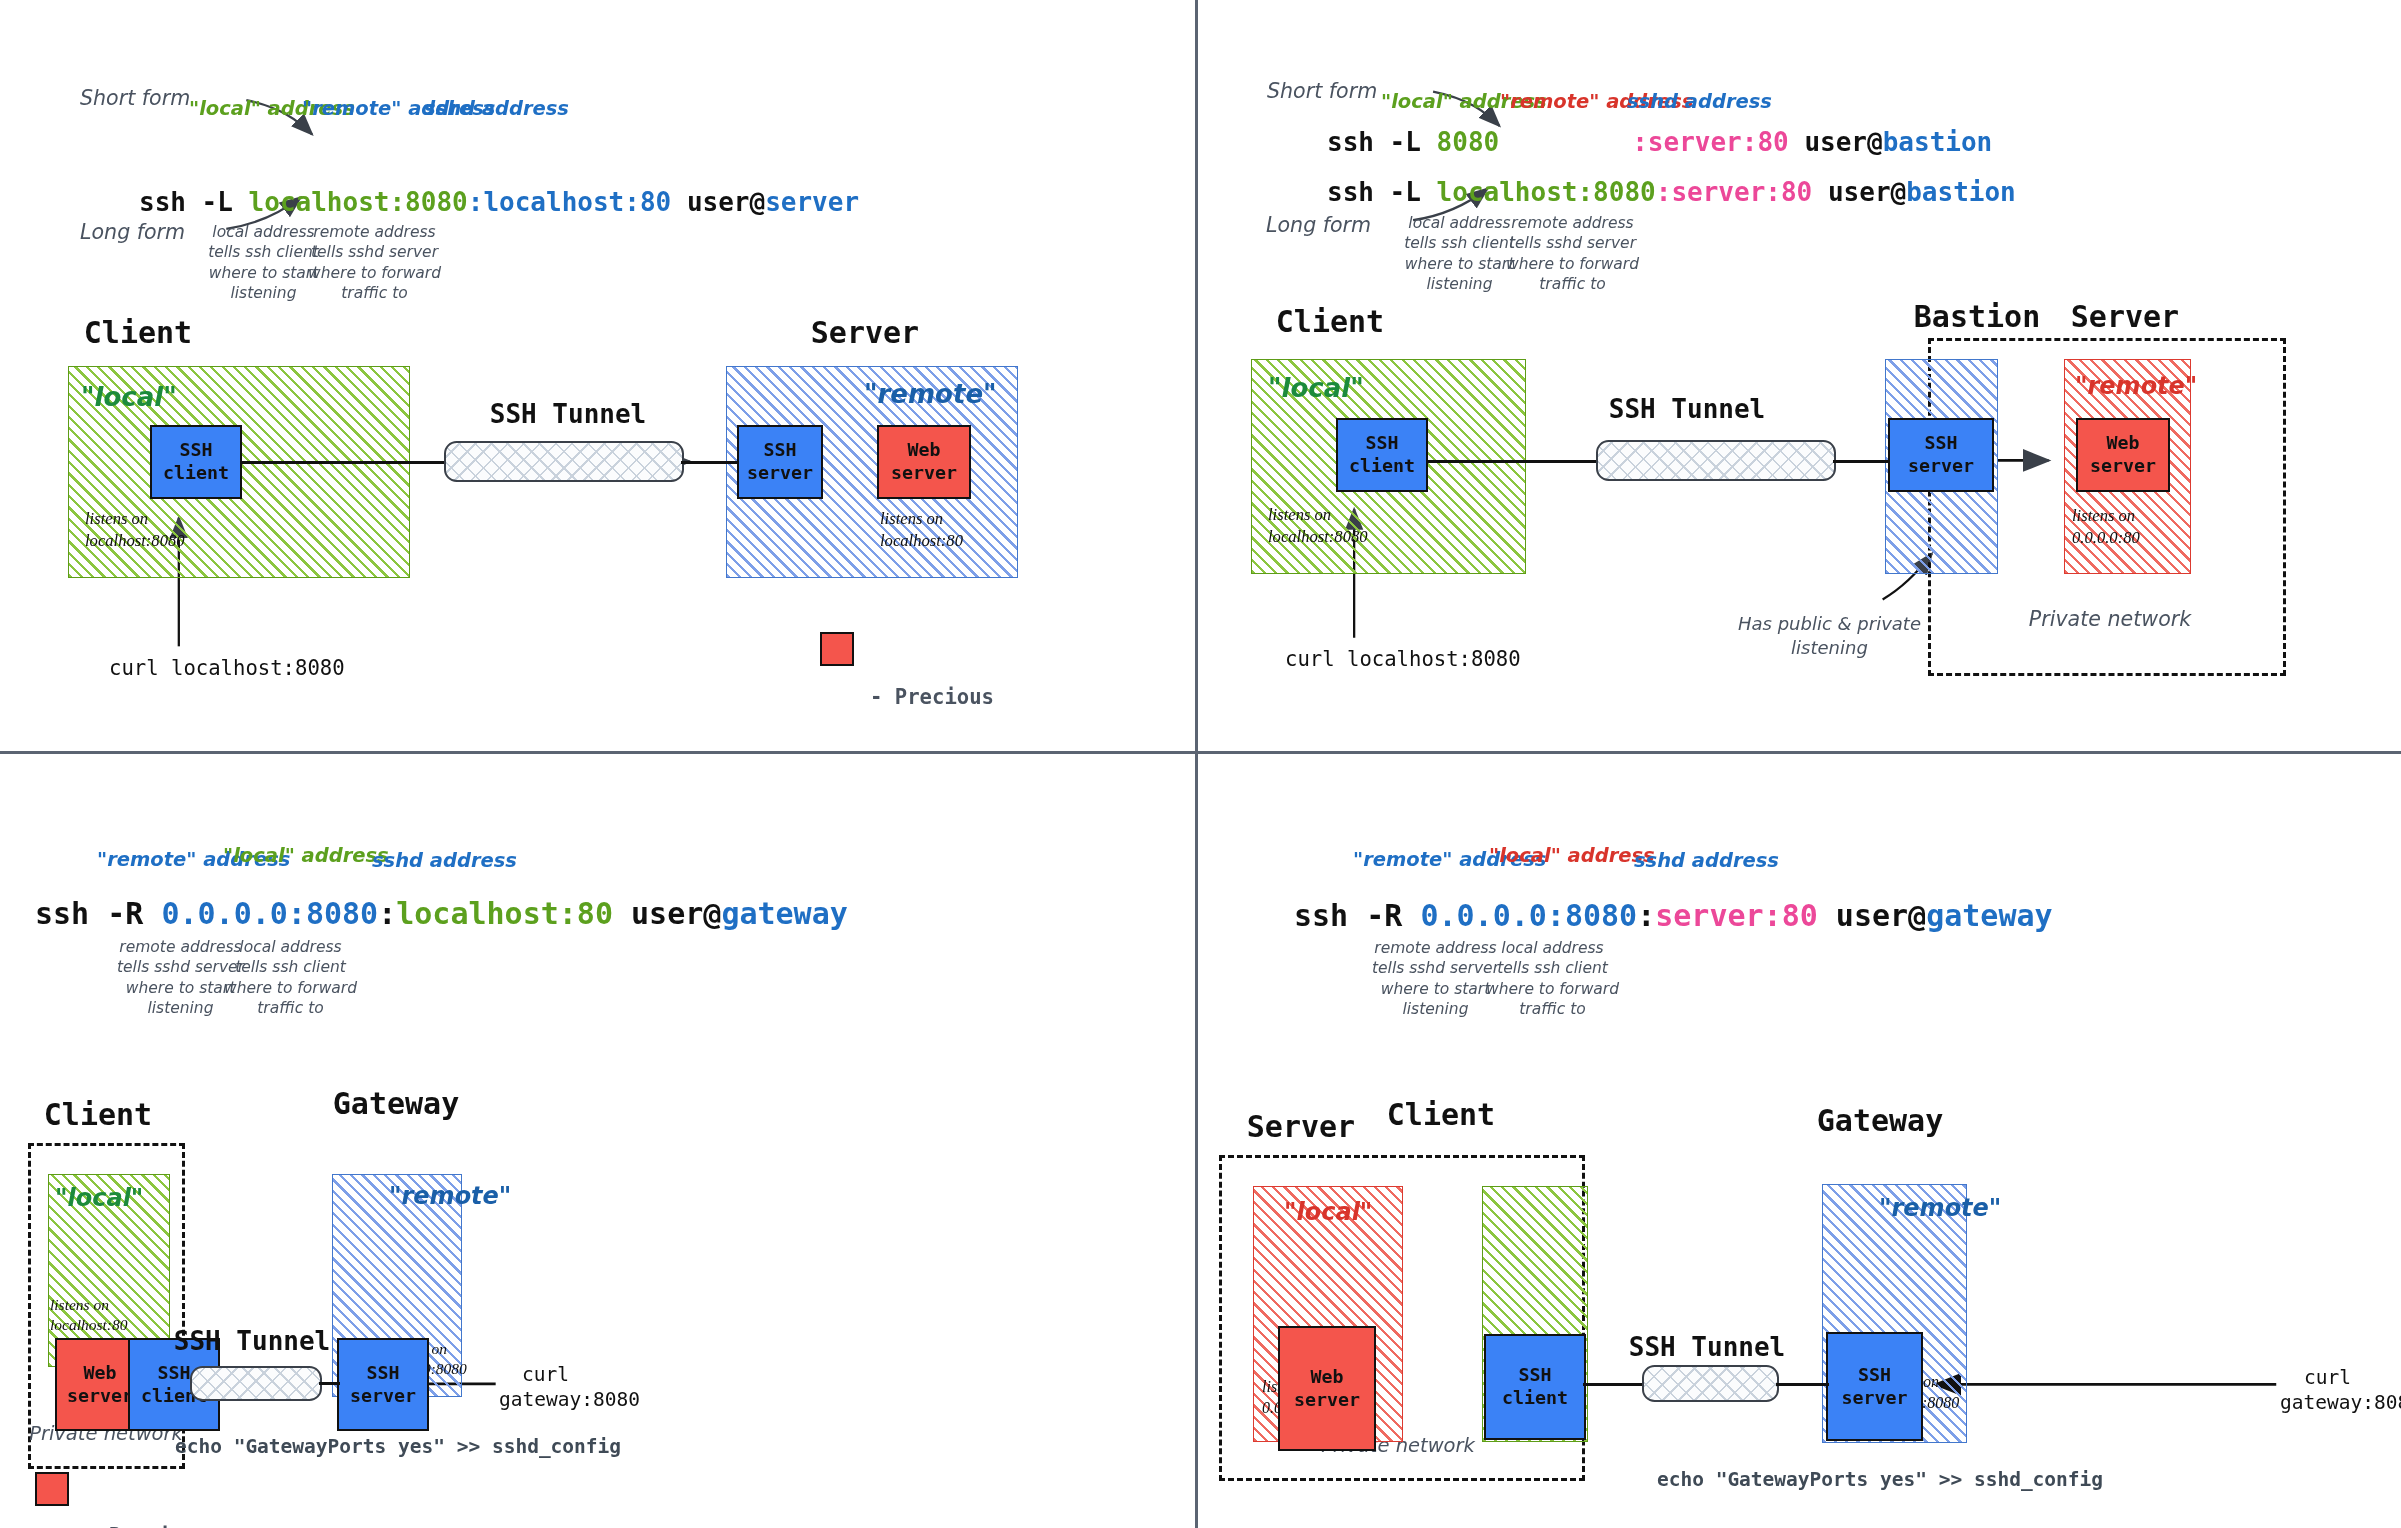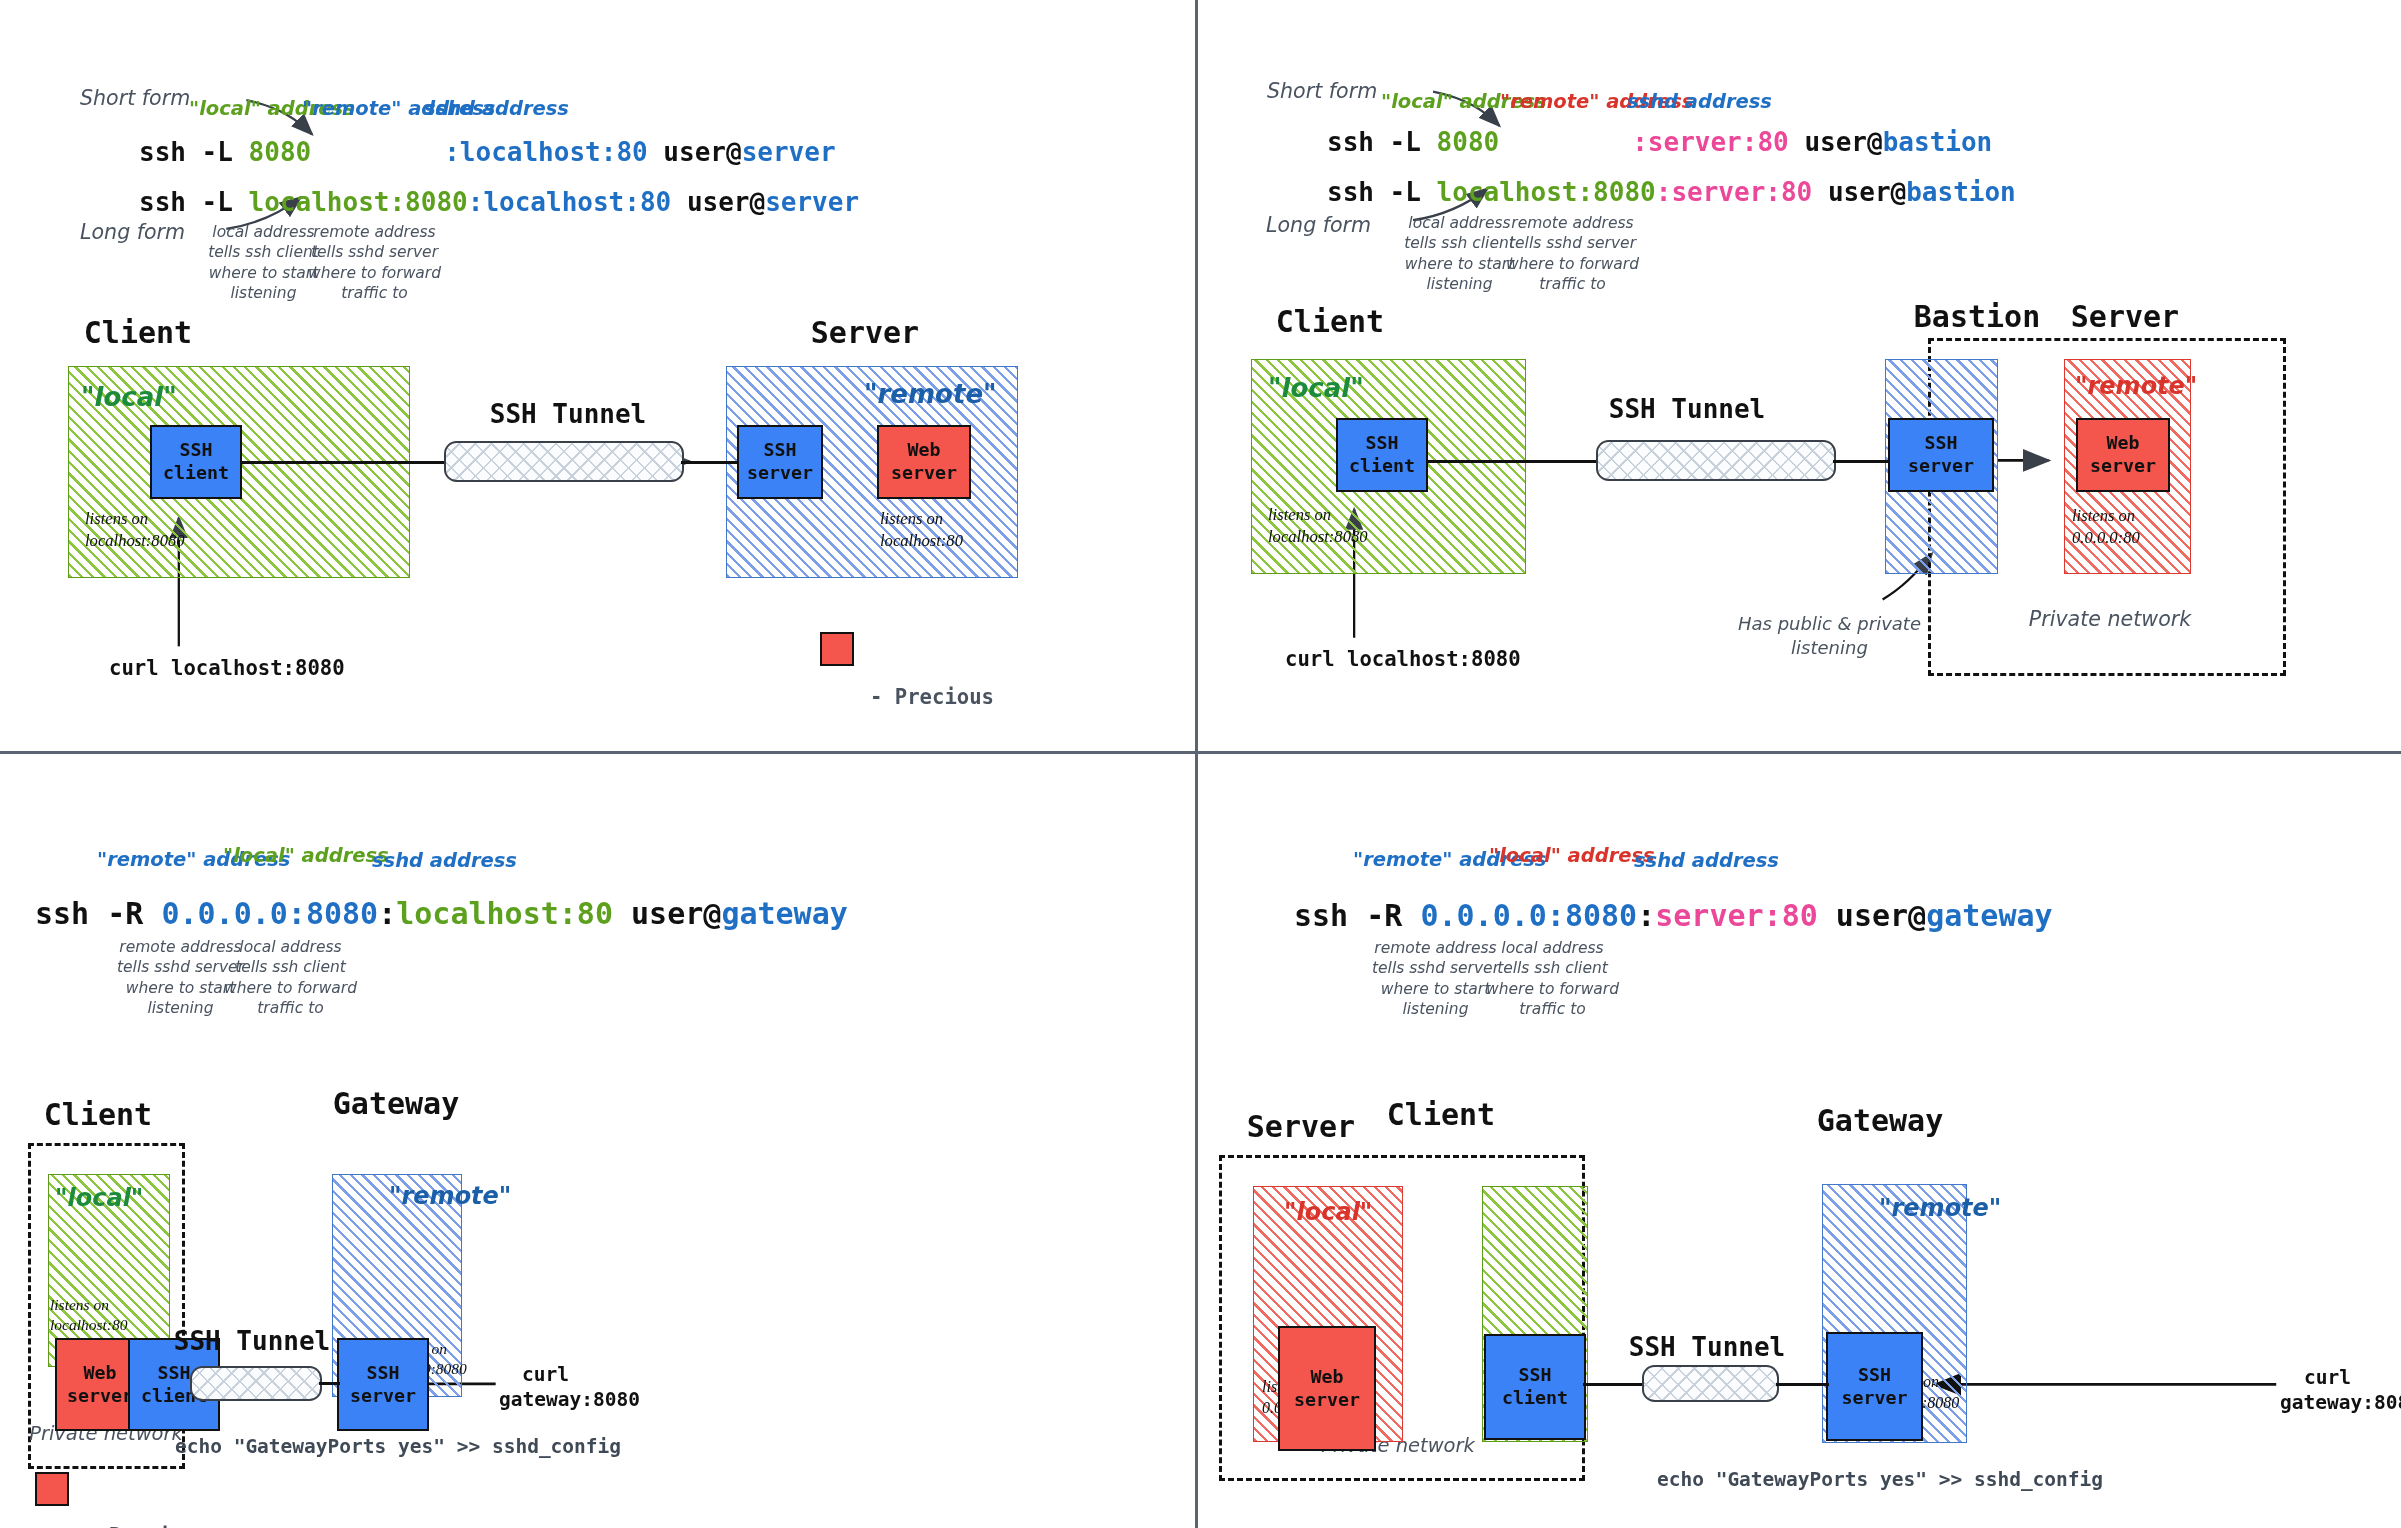--- a/index.html
+++ b/index.html
@@ -54,21 +54,21 @@
                      repeating-linear-gradient(-45deg,#c9d2dc 0 1.7px,rgba(0,0,0,0) 1.7px 11.4px);}
 
   .wire{position:absolute;background:#111;height:2.9px;}
   .dashbox{position:absolute;box-sizing:border-box;border:3.4px dashed #111;}
   .privlab{position:absolute;font-family:"DejaVu Sans",sans-serif;font-style:italic;color:#4a5360;white-space:nowrap;transform:translateX(-50%);}
 
   .swatch{position:absolute;background:#f4554c;border:2.3px solid #111;}
   .legtxt{position:absolute;font-family:"DejaVu Sans Mono",monospace;font-weight:700;color:#4a5360;line-height:1.3;white-space:pre;}
 
   .cmdnote{position:absolute;font-family:"DejaVu Sans Mono",monospace;font-weight:700;color:#3f4a56;white-space:nowrap;transform:translateX(-50%);}
-  .curl{position:absolute;font-family:"DejaVu Sans Mono",monospace;font-weight:700;color:#111;white-space:nowrap;line-height:1.3;}
+  .curl{position:absolute;font-family:"DejaVu Sans Mono",monospace;font-weight:400;color:#111;white-space:nowrap;line-height:1.3;}
   svg.ov{position:absolute;left:0;top:0;overflow:visible;pointer-events:none;}
 </style>
 </head>
 <body>
 
 <div id="root">
 
   <div class="divider" style="left:1195px;top:0;width:2.9px;height:1529px;"></div>
   <div class="divider" style="left:0;top:751px;width:2401px;height:2.9px;"></div>
 
@@ -88,23 +88,20 @@
       <path d="M1135,807 L1205,807" stroke="#111" stroke-width="5" fill="none" marker-end="url(#ah1)"></path>
     </svg>
 
     <div class="ann abs" style="left:80px;top:86px;font-size:20.6px;">Short form</div>
     <div class="ann abs" style="left:80px;top:220px;font-size:20.6px;">Long form</div>
 
     <div class="lab g" style="left:189px;top:97px;font-size:19.5px;">"local" address</div>
     <div class="lab b" style="left:302px;top:97px;font-size:19.5px;">"remote" address</div>
     <div class="lab b" style="left:424px;top:97px;font-size:19.5px;">sshd address</div>
 
-    <div class="cmdline" style="left:139px;top:137px;font-size:26px;">
-      <span>ssh -L </span><span class="g">8080</span><span style="display:inline-block;width:133px;"></span><span class="b">:localhost:80</span><span> user@</span><span class="b">server</span>
-    </div>
 
     <div class="cmdline" style="left:139px;top:187px;font-size:26px;">
       <span>ssh -L </span><span class="g">localhost:8080</span><span class="b">:localhost:80</span><span> user@</span><span class="b">server</span>
     </div>
 
     <div class="note" style="left:195px;top:222px;width:137px;font-size:15.5px;">
       <div>local address</div>
       <div>tells ssh client</div>
       <div>where to start</div>
       <div>listening</div>

